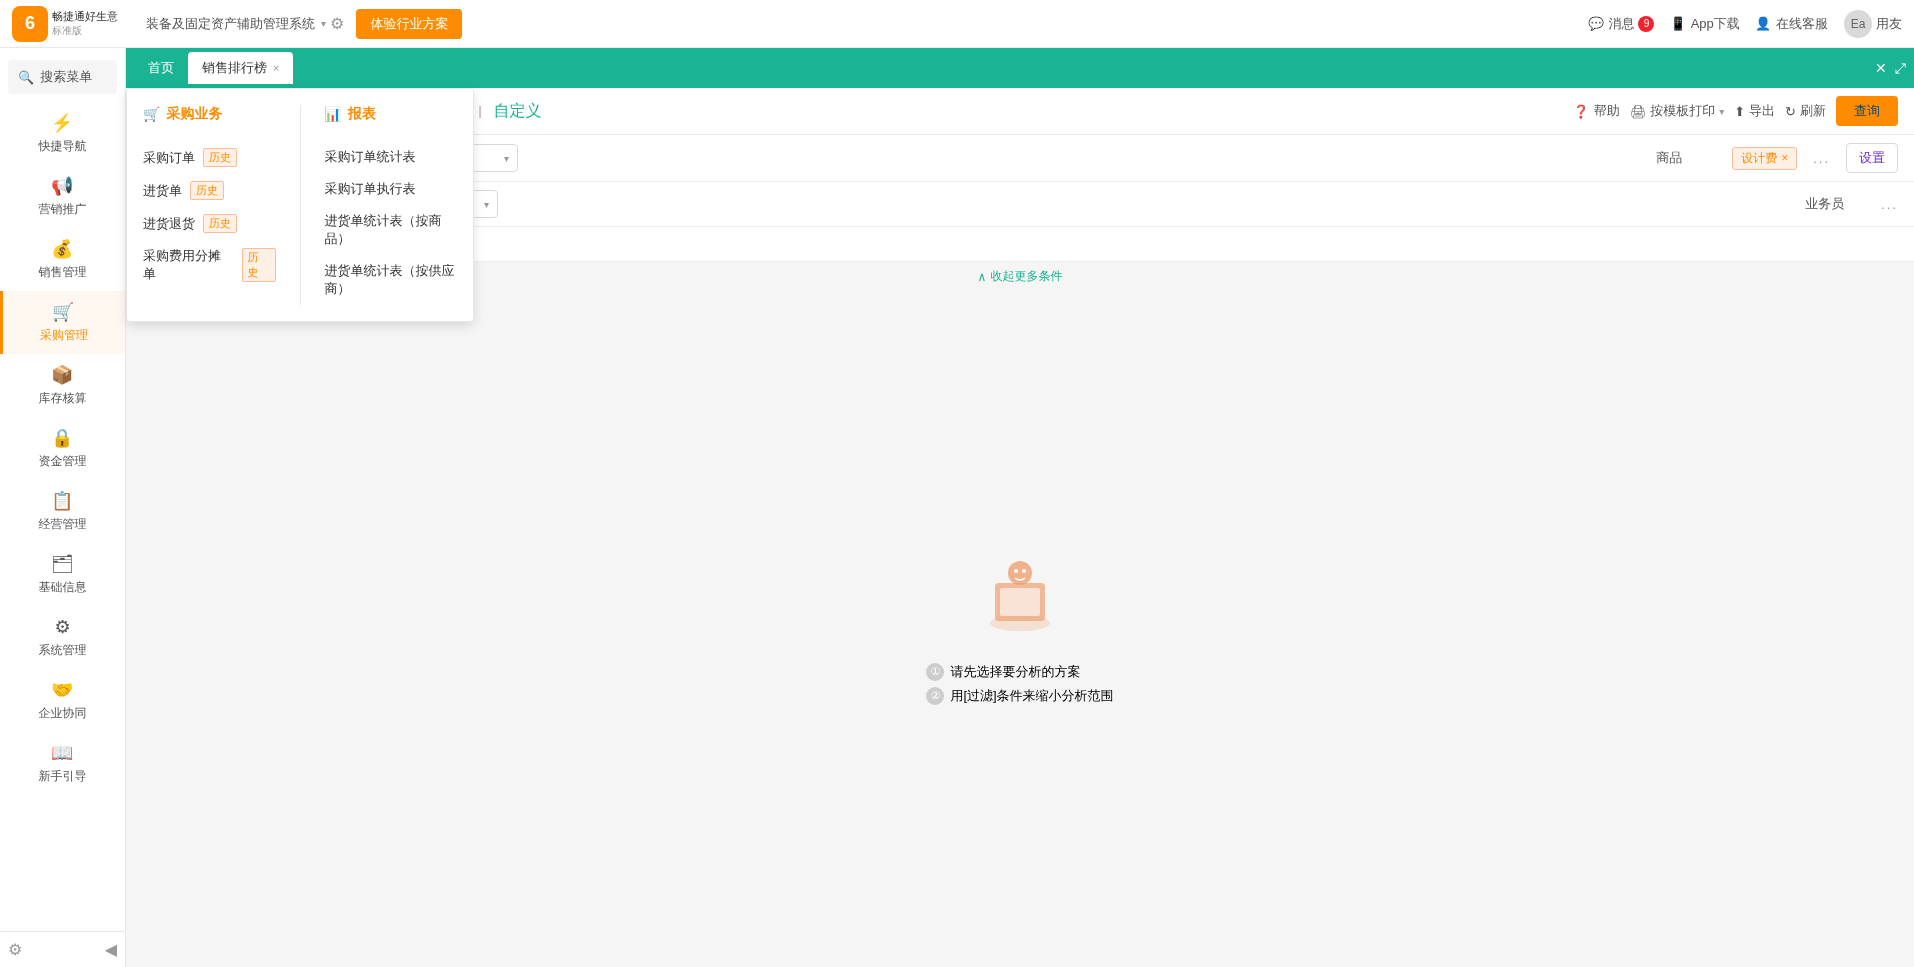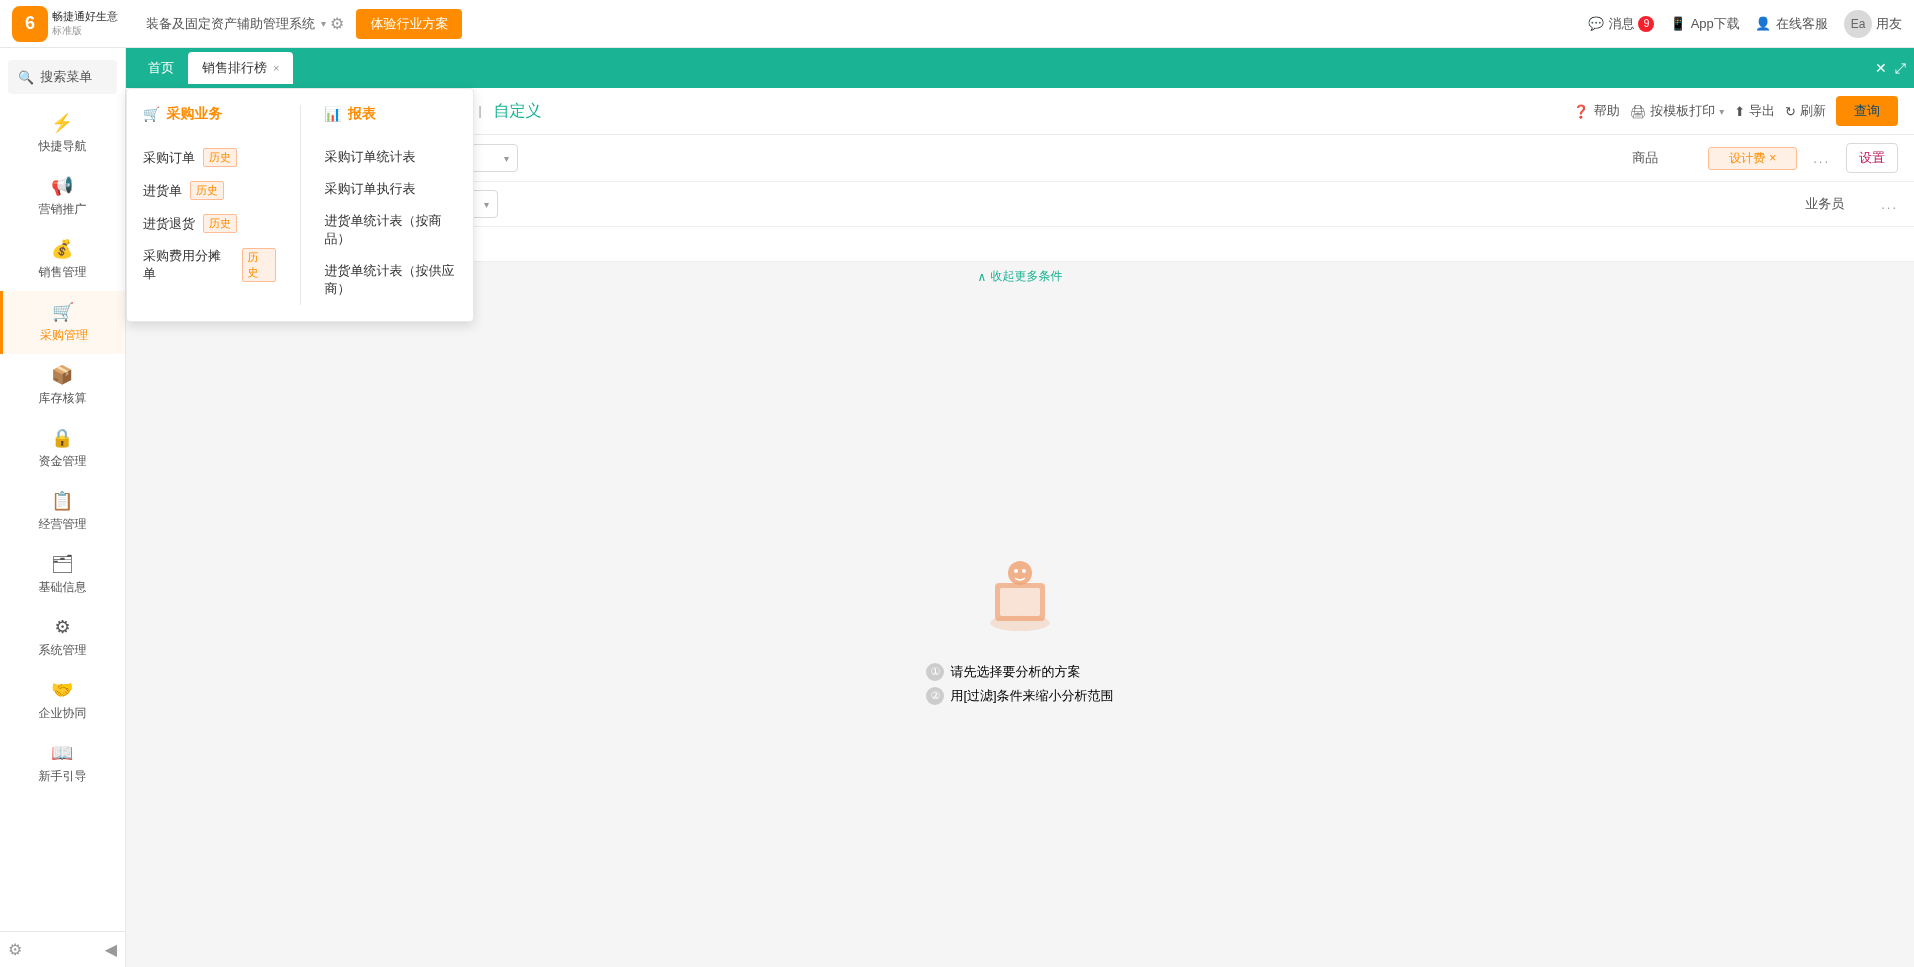--- a/index.html
+++ b/index.html
@@ -39,24 +39,24 @@
     .sidebar-search { padding: 12px 8px 8px; }
     .sidebar-search-btn { display: flex; align-items: center; gap: 6px; width: 100%; padding: 8px 10px; background: #f5f5f5; border: none; border-radius: 4px; cursor: pointer; color: #555; font-size: 13px; }
     .sidebar-menu { flex: 1; overflow-y: auto; }
     .sidebar-item { display: flex; flex-direction: column; align-items: center; padding: 10px 4px; cursor: pointer; color: #555; font-size: 12px; gap: 4px; position: relative; }
     .sidebar-item.active { background: #fff8f0; color: #ff8c00; border-left: 3px solid #ff8c00; }
     .sidebar-item-icon { font-size: 18px; }
     .sidebar-bottom { padding: 8px; display: flex; justify-content: space-between; border-top: 1px solid #e8e8e8; }
     .sidebar-bottom-btn { color: #999; font-size: 16px; cursor: pointer; }
     .content-header-right { margin-left: auto; display: flex; align-items: center; gap: 10px; font-size: 13px; color: #555; }
     .btn-query { background: #ff8c00; color: #0c4a6e; border: none; border-radius: 4px; padding: 6px 18px; font-size: 13px; cursor: pointer; }
-    .btn-setting { background: #fff; color: #be185d; border: 1px solid #d9d9d9; border-radius: 4px; padding: 5px 12px; font-size: 13px; cursor: pointer; }
+    .btn-setting { background: #fff; color: #6d28d9; border: 1px solid #d9d9d9; border-radius: 4px; padding: 5px 12px; font-size: 13px; cursor: pointer; }
     .filter-row { display: flex; align-items: center; gap: 12px; margin-bottom: 8px; flex-wrap: wrap; }
     .filter-label { color: #555; font-size: 13px; white-space: nowrap; min-width: 60px; }
-    .filter-tag { display: flex; align-items: center; gap: 4px; background: #fff0e6; border: 1px solid #ffbb96; border-radius: 3px; padding: 2px 20px; font-size: 12px; color: #ff8c00; }
+    .filter-tag { display: flex; align-items: center; gap: 4px; background: #fff0e6; border: 1px solid #ffbb96; border-radius: 3px; padding: 2px 8px; font-size: 12px; color: #ff8c00; }
     .filter-tag-close { cursor: pointer; color: #ff8c00; }
     .filter-dots { color: #999; cursor: pointer; letter-spacing: 2px; }
 
     .collapse-bar { display: flex; align-items: center; justify-content: center; padding: 6px; color: #1ab394; font-size: 12px; cursor: pointer; gap: 4px; }
 
     
     .empty-state { flex: 1; display: flex; flex-direction: column; align-items: center; justify-content: center; gap: 12px; }
     .empty-text-item { display: flex; align-items: center; gap: 6px; margin-bottom: 6px; }
     .empty-num { width: 18px; height: 18px; background: #ccc; border-radius: 50%; color: white; font-size: 11px; display: flex; align-items: center; justify-content: center; }
 

